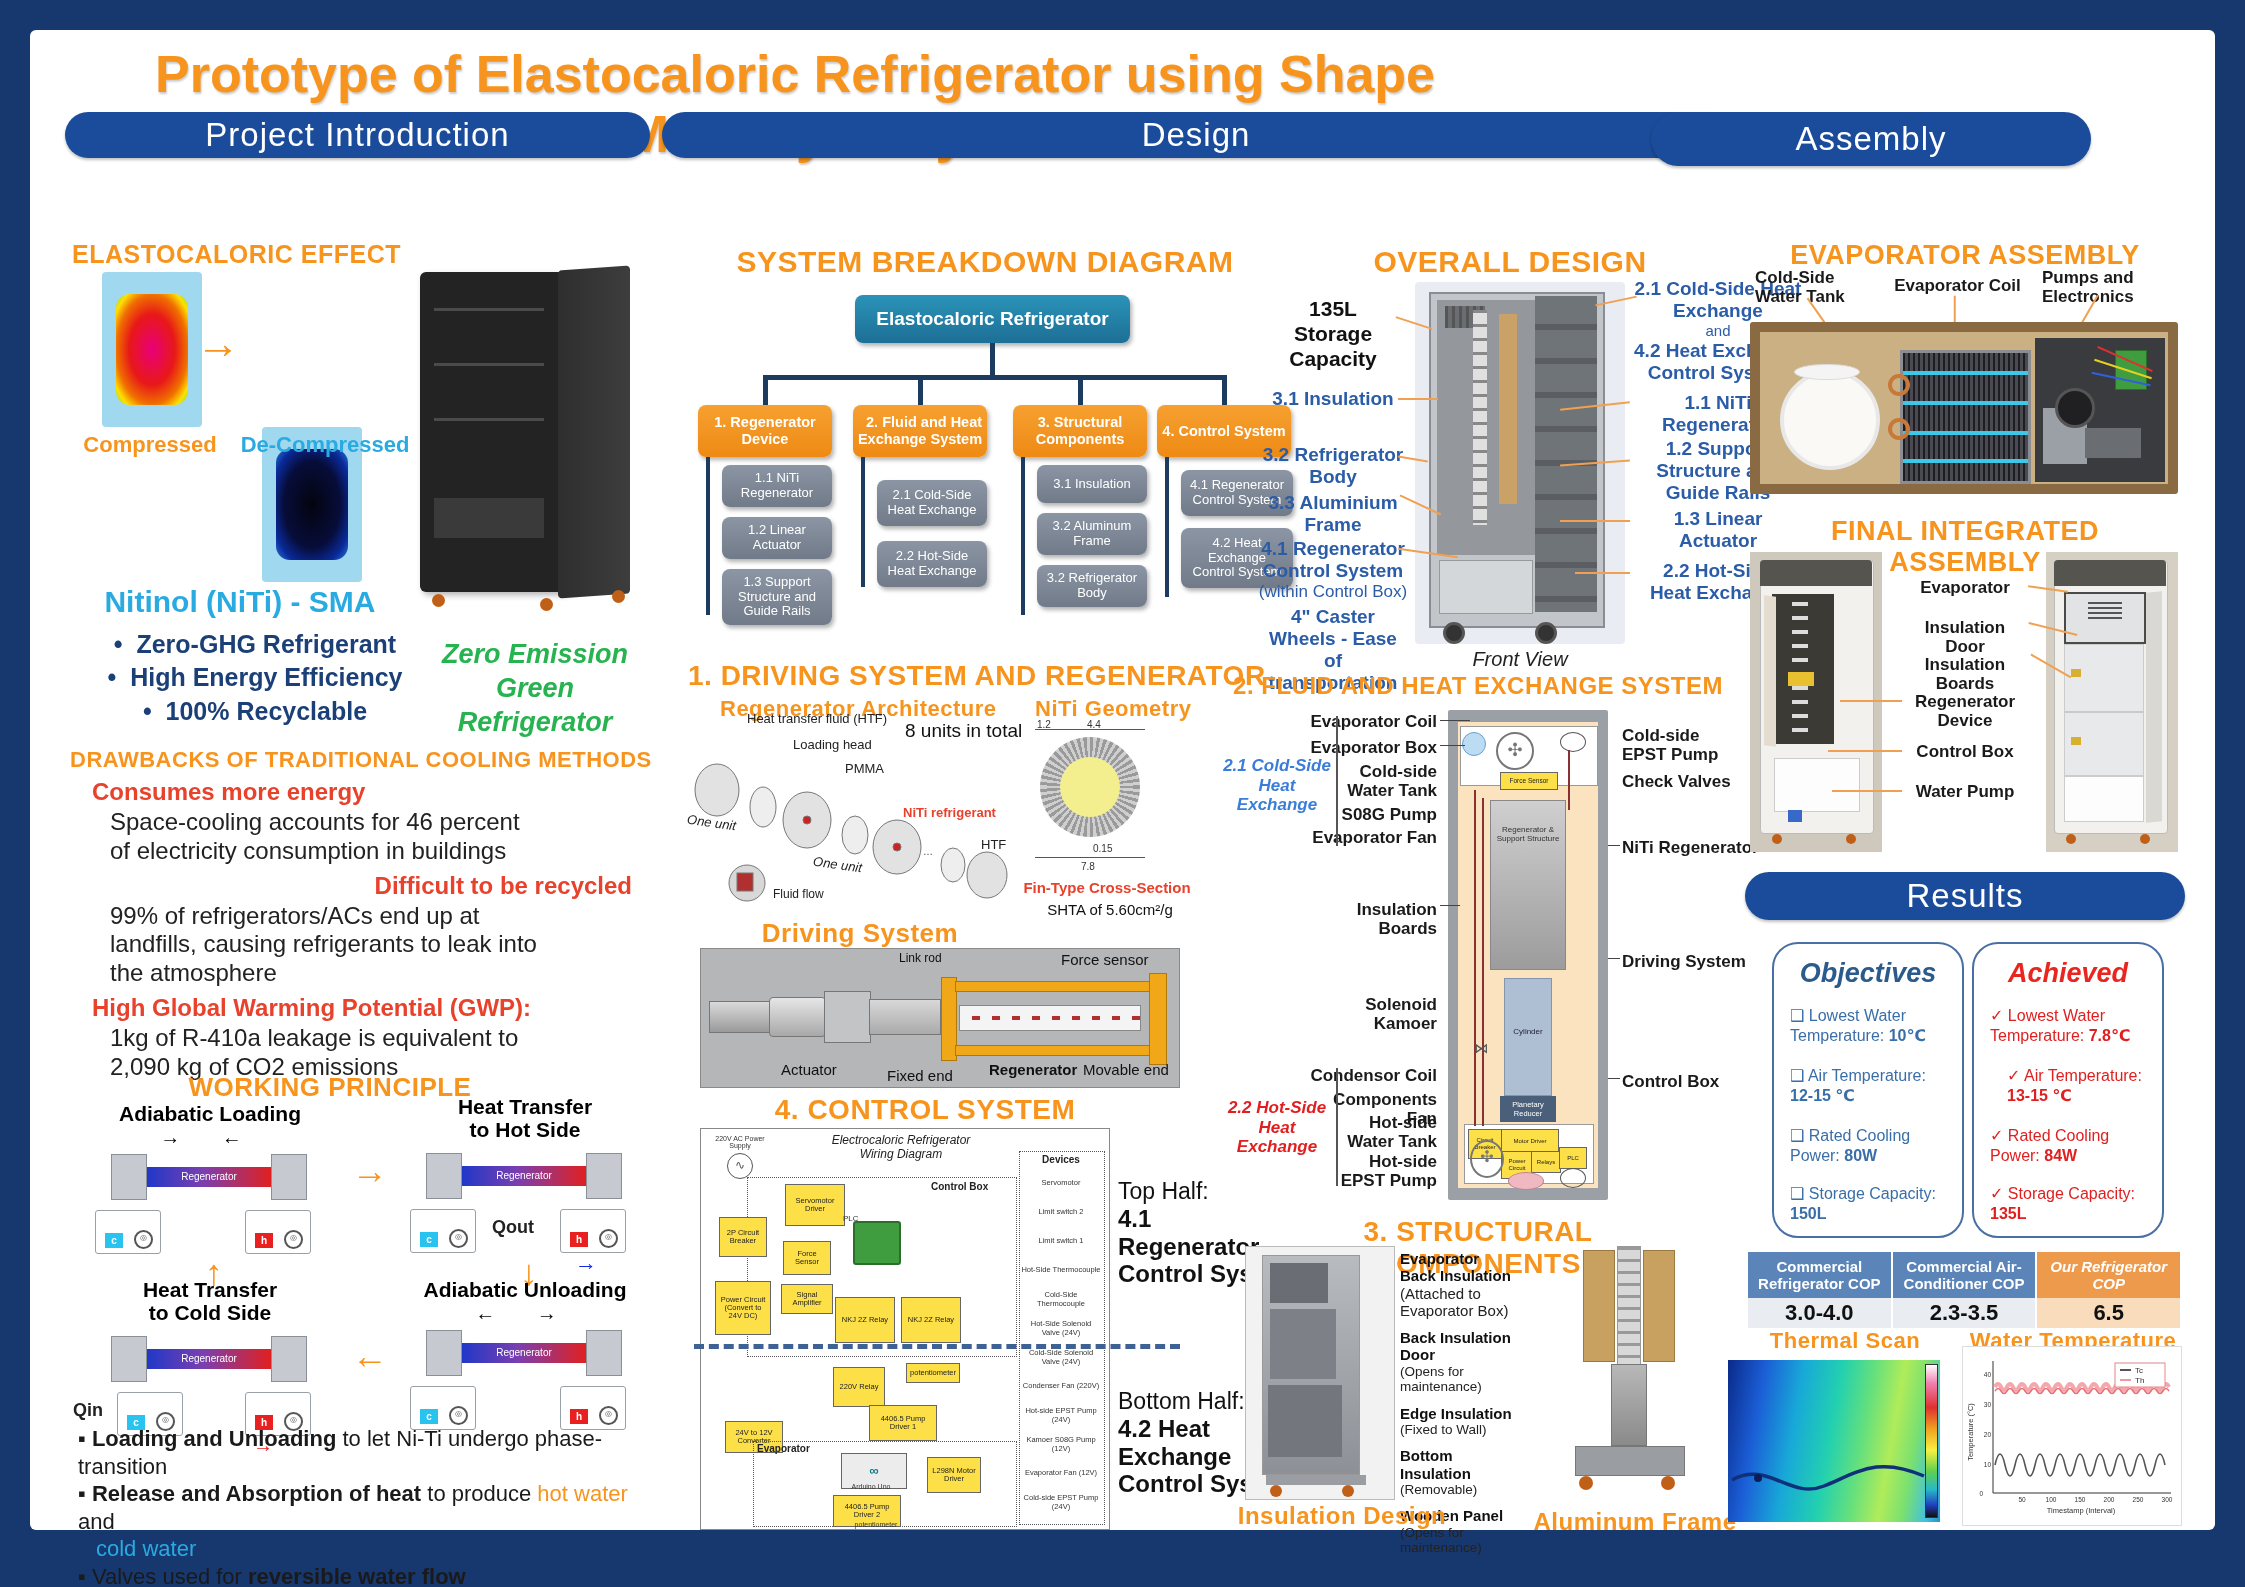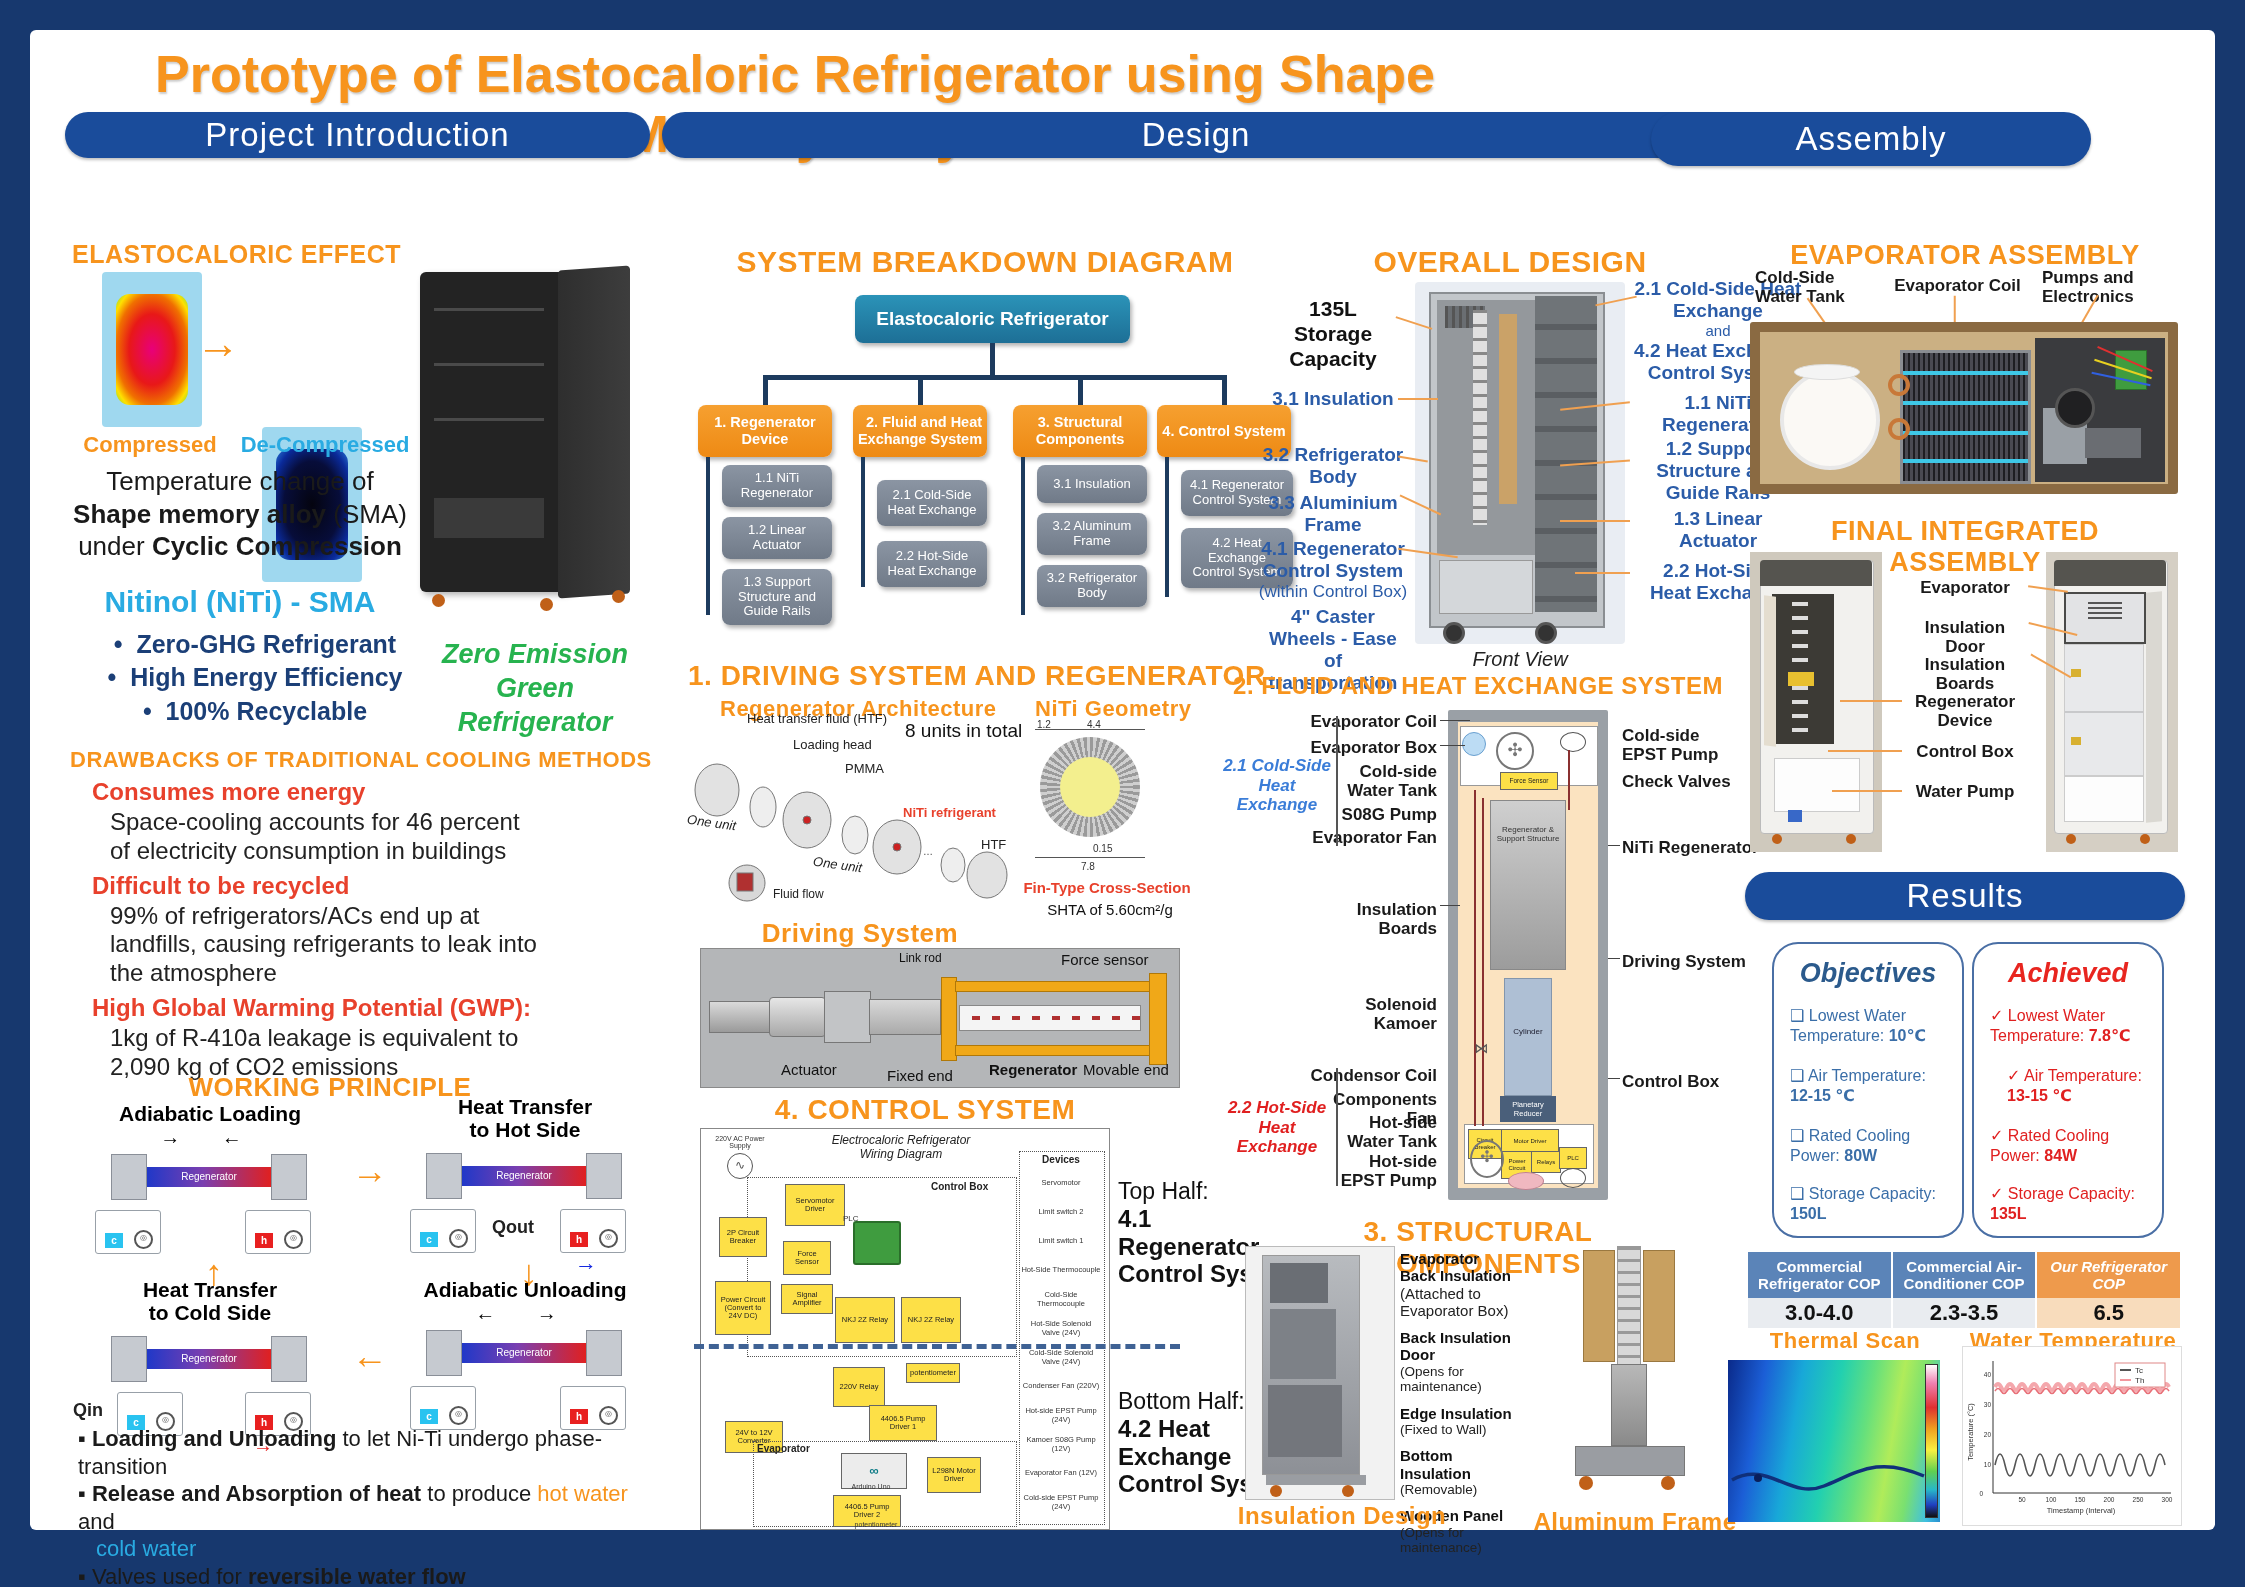--- a/index.html
+++ b/index.html
@@ -74,25 +74,20 @@
     <div class="ab" style="left:14px;top:40px;width:110px;height:3px;background:#4a4a4a;"></div>
     <div class="ab" style="left:14px;top:95px;width:110px;height:3px;background:#4a4a4a;"></div>
     <div class="ab" style="left:14px;top:150px;width:110px;height:3px;background:#4a4a4a;"></div>
     <div class="ab" style="left:14px;top:230px;width:110px;height:40px;background:#3a3a3a;"></div>
     <div class="ab" style="left:138px;top:0;width:72px;height:328px;background:linear-gradient(90deg,#2e2e2e,#3d3d3d);transform:skewY(-4deg);border-radius:4px;"></div>
     <div class="ab" style="left:12px;top:326px;width:13px;height:13px;border-radius:50%;background:#c06018;"></div>
     <div class="ab" style="left:120px;top:330px;width:13px;height:13px;border-radius:50%;background:#c06018;"></div>
     <div class="ab" style="left:192px;top:322px;width:13px;height:13px;border-radius:50%;background:#c06018;"></div>
   </div>
 
-  <div class="ab c" style="left:55px;top:465px;width:370px;font-size:26px;line-height:1.25;color:#1a1a1a;">
-    <span>Temperature change of</span><br>
-    <span class="b">Shape memory alloy</span><span> (SMA)</span><br>
-    <span>under </span><span class="b">Cyclic Compression</span>
-  </div>
 
   <div class="ab cyan b c" style="left:55px;top:585px;width:370px;font-size:30px;">Nitinol (NiTi) - SMA</div>
   <div class="ab navy b" style="left:80px;top:628px;width:350px;font-size:25px;line-height:1.33;">
     <div class="c"><span>•&nbsp;&nbsp;</span><span>Zero-GHG Refrigerant</span></div>
     <div class="c"><span>•&nbsp;&nbsp;</span><span>High Energy Efficiency</span></div>
     <div class="c"><span>•&nbsp;&nbsp;</span><span>100% Recyclable</span></div>
   </div>
 
   <div class="ab green b i c" style="left:415px;top:638px;width:240px;font-size:27px;line-height:1.25;">
     <span>Zero Emission</span><br><span>Green Refrigerator</span>
@@ -100,21 +95,21 @@
 
   <div class="ab oh" style="left:70px;top:747px;font-size:22px;">DRAWBACKS OF TRADITIONAL COOLING METHODS</div>
 
   <div class="ab" style="left:92px;top:778px;width:540px;">
     <div>
       <div class="red b" style="font-size:24px;">Consumes more energy</div>
       <div class="pre" style="font-size:24px;line-height:1.2;color:#222;margin:2px 0 6px 18px;">Space-cooling accounts for 46 percent
 of electricity consumption in buildings</div>
     </div>
     <div>
-      <div class="red b" style="font-size:24px;">Difficult to be recycled</div>
+      <div class="red b" style="font-size:24px;text-align:right;">Difficult to be recycled</div>
       <div class="pre" style="font-size:24px;line-height:1.2;color:#222;margin:2px 0 6px 18px;">99% of refrigerators/ACs end up at
 landfills, causing refrigerants to leak into
 the atmosphere</div>
     </div>
     <div>
       <div class="red b" style="font-size:24px;">High Global Warming Potential (GWP):</div>
       <div class="pre" style="font-size:24px;line-height:1.2;color:#222;margin:2px 0 6px 18px;">1kg of R-410a leakage is equivalent to
 2,090 kg of CO2 emissions</div>
     </div>
   </div>

